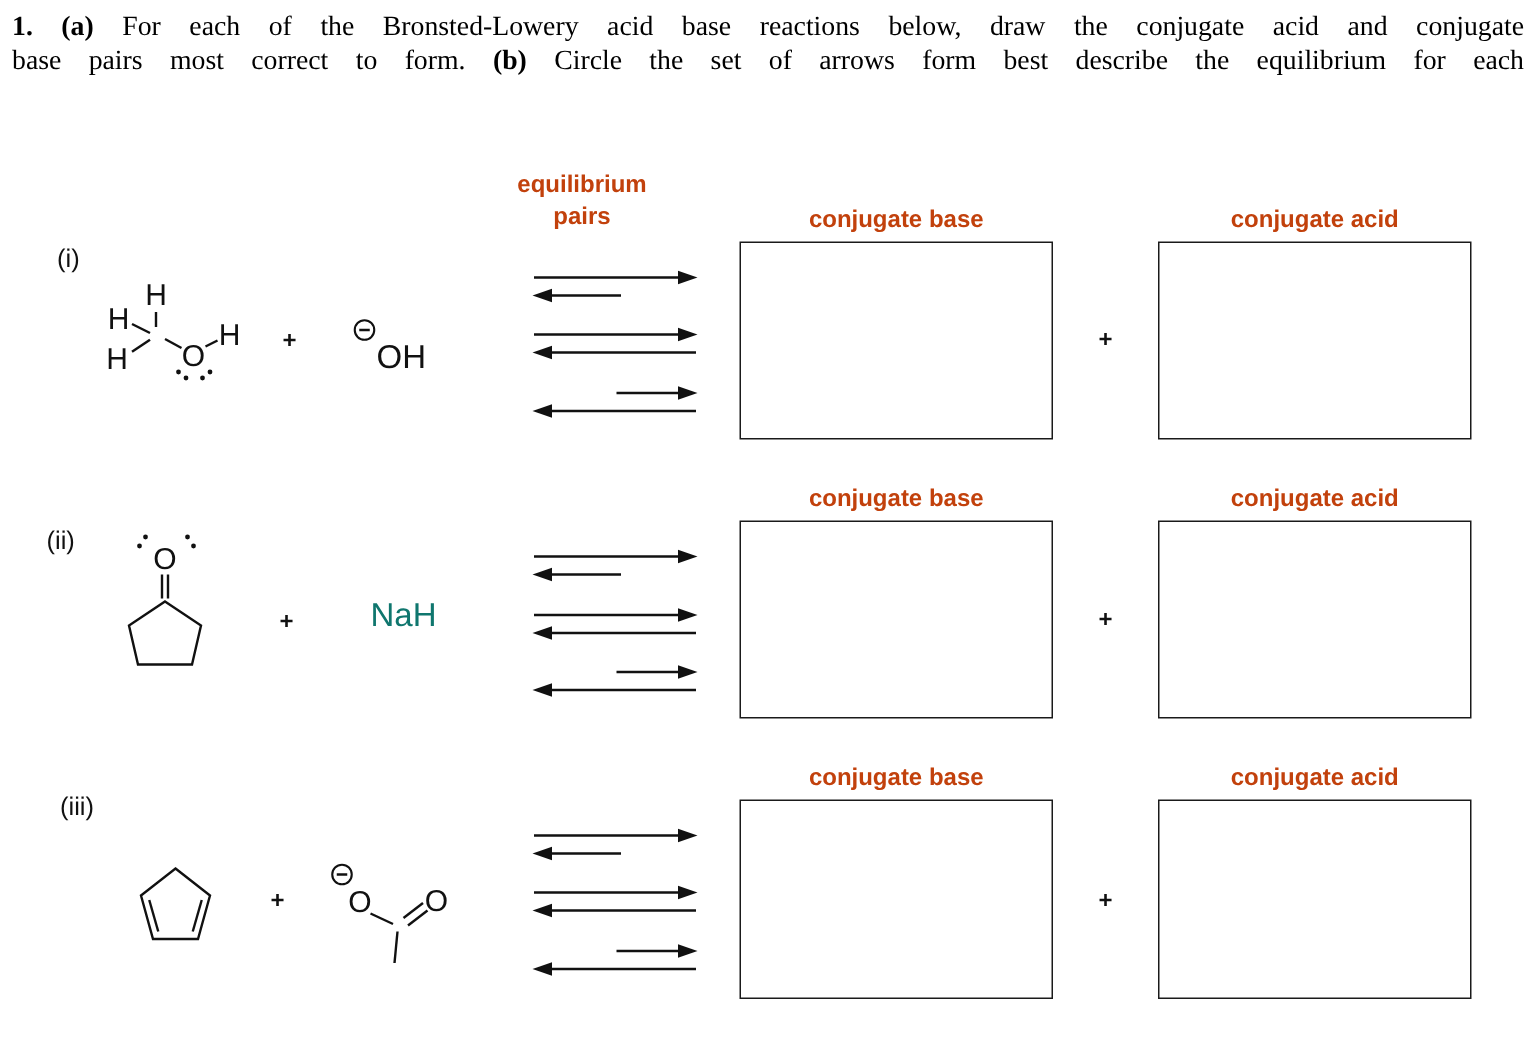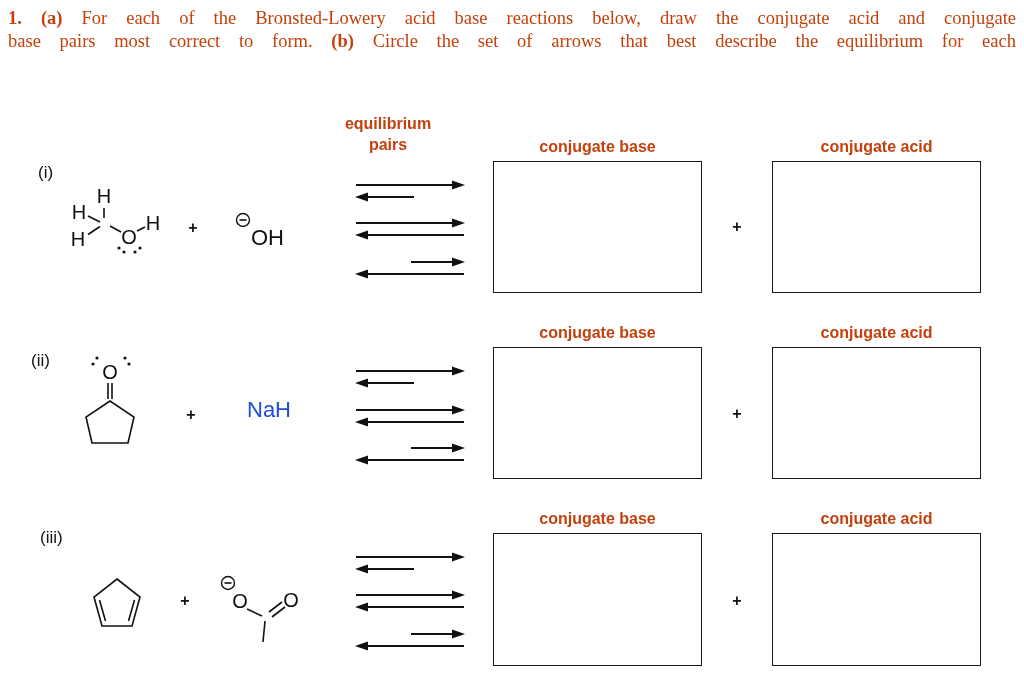--- a/index.html
+++ b/index.html
@@ -2,55 +2,55 @@
 <html><head>
 <meta charset="utf-8">
 <style>
   html,body { margin:0; padding:0; background:#fff; }
   .page {
     position:relative; width:1024px; height:694px; background:#ffffff;
     font-family:"Liberation Sans", sans-serif; color:#111; overflow:hidden;
   }
   .header {
     position:absolute; left:8px; top:7px; width:1008px;
-    font-family:"Liberation Serif", serif; font-size:18.5px; line-height:22.5px; color:#c2410c;
+    font-family:"Liberation Serif", serif; font-size:18.5px; line-height:22.5px; color:#000000;
   }
   .jline { text-align:justify; text-align-last:justify; }
   .col-head {
     position:absolute; font-weight:bold; font-size:16px; text-align:center; color:#c2410c;
     line-height:21px;
   }
   .answer-box {
     position:absolute; width:209px; height:132px;
     border:1.5px solid #1a1a1a; background:#fff; box-sizing:border-box;
   }
   .plus { position:absolute; width:18px; text-align:center; font-size:16px; font-weight:bold; color:#111; }
   .rlabel { position:absolute; font-size:17px; color:#111; }
-  .chem-text { position:absolute; font-size:22px; color:#1d4ed8; }
+  .chem-text { position:absolute; font-size:22px; color:#0f766e; }
   .arrowset { position:absolute; left:354px; }
   .arrowset line { stroke:#111; stroke-width:1.8; }
   .arrowset polygon { fill:#111; }
   .mol { position:absolute; }
   .mol line, .mol polygon.ring { stroke:#111; stroke-width:1.6; }
   .mol polygon.ring { fill:none; stroke-linejoin:miter; }
   .mol circle.lp { fill:#111; stroke:none; }
   .mol circle.charge { fill:none; stroke:#111; stroke-width:1.4; }
   .mol text {
     font-family:"Liberation Sans", sans-serif; font-size:20px; fill:#111; text-anchor:middle;
   }
   .mol text.big { font-size:22px; text-anchor:start; }
 </style>
 </head>
 <body>
 
 <div class="page">
 
   <div class="header">
     <div class="jline"><b>1. (a)</b><span> For each of the Bronsted-Lowery acid base reactions below, draw the conjugate acid and conjugate</span></div>
-    <div class="jline"><span>base pairs most correct to form.  </span><b>(b)</b><span> Circle the set of arrows that best describe the equilibrium for each</span></div>
+    <div class="jline"><span>base pairs most correct to form.  </span><b>(b)</b><span> Circle the set of arrows form best describe the equilibrium for each</span></div>
   </div>
 
   <div class="col-head" style="left:328px; top:113px; width:120px;">
     <div>equilibrium</div>
     <div>pairs</div>
   </div>
 
   <div class="rlabel" style="left:38px; top:163px;">(i)</div>
 
   <svg class="mol" style="left:65px; top:183px;" width="100" height="78" viewBox="0 0 100 78">

